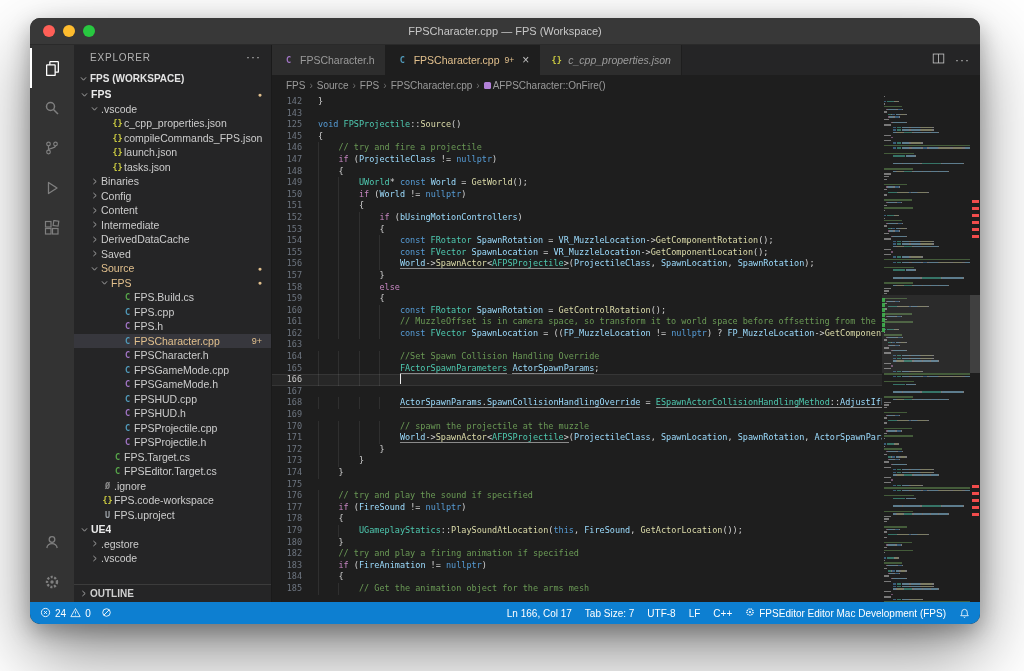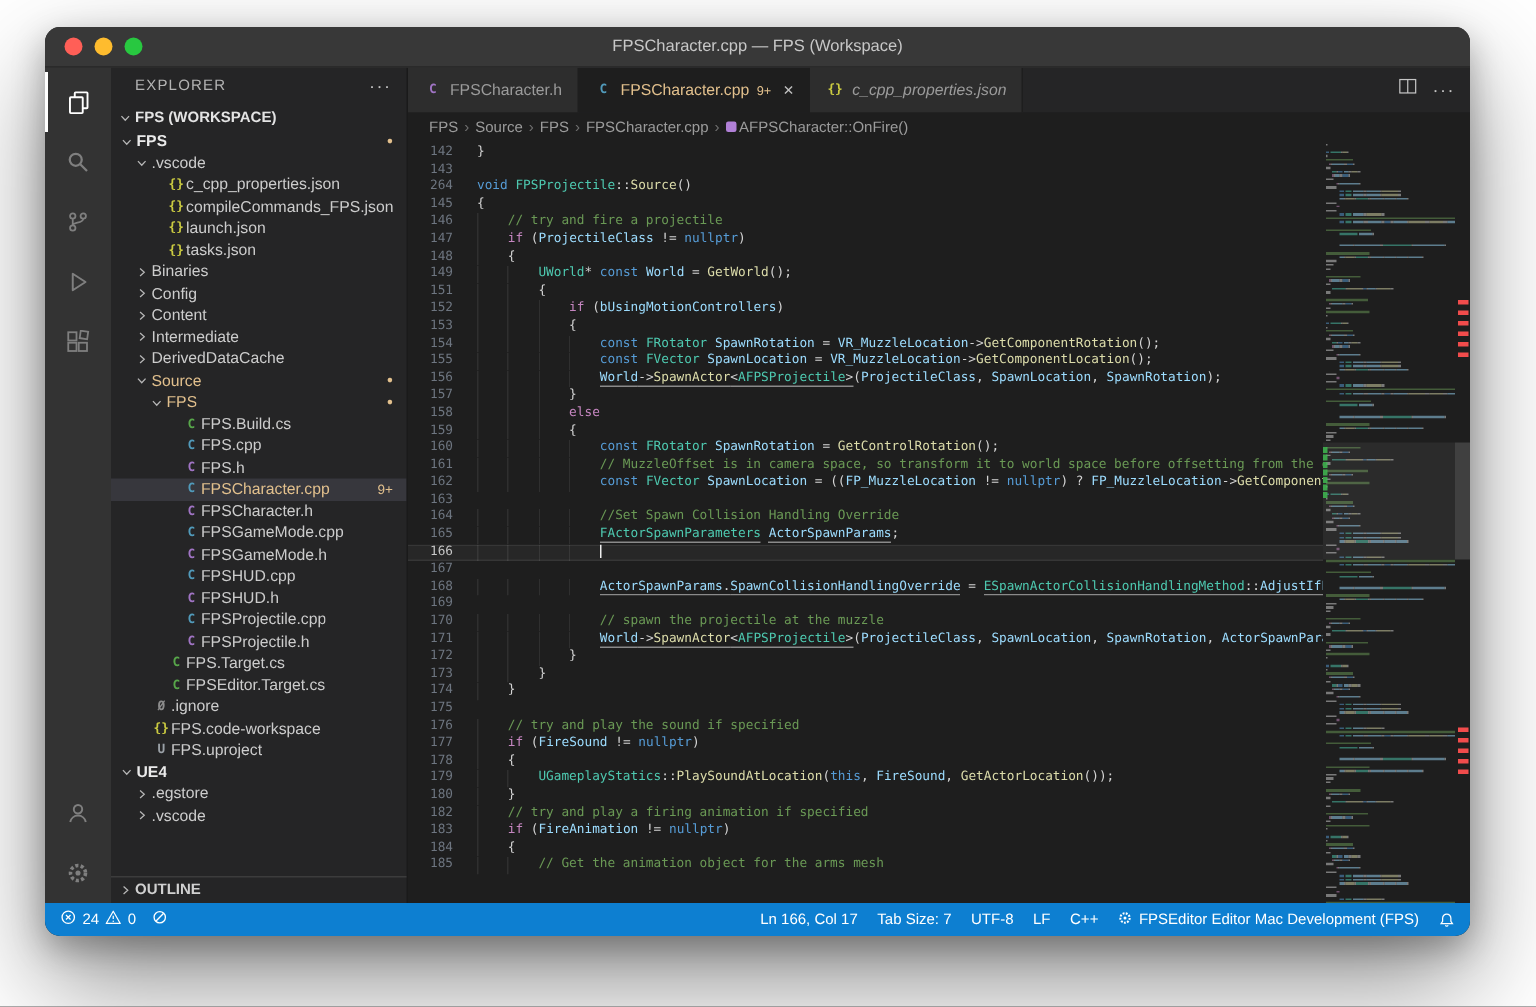--- a/index.html
+++ b/index.html
@@ -241,20 +241,28 @@
             </div>
             <div class="tree-row" style="padding-left: 14px;">
               <span class="chev">
                 <svg width="9" height="9" viewBox="0 0 16 16">
                   <path d="M6 3.5L11 8l-5 4.5" fill="none" stroke="currentColor" stroke-width="1.5"></path>
                 </svg>
               </span>
               <span class="tlabel">DerivedDataCache</span>
             </div>
             <div class="tree-row" style="padding-left: 14px;">
+              <span class="chev">
+                <svg width="9" height="9" viewBox="0 0 16 16">
+                  <path d="M6 3.5L11 8l-5 4.5" fill="none" stroke="currentColor" stroke-width="1.5"></path>
+                </svg>
+              </span>
+              <span class="tlabel">Saved</span>
+            </div>
+            <div class="tree-row" style="padding-left: 14px;">
               <span class="chev down">
                 <svg width="9" height="9" viewBox="0 0 16 16">
                   <path d="M6 3.5L11 8l-5 4.5" fill="none" stroke="currentColor" stroke-width="1.5"></path>
                 </svg>
               </span>
               <span class="tlabel mod">Source</span>
               <span class="tright tdot">●</span>
             </div>
             <div class="tree-row" style="padding-left: 24px;">
               <span class="chev down">
@@ -415,26 +423,27 @@
             <span class="bc-item">FPS</span>
             <span class="bc-sep">›</span>
             <span class="bc-item">FPSCharacter.cpp</span>
             <span class="bc-sep">›</span>
             <span class="bc-item"><span class="sym-icon"></span><span>AFPSCharacter::OnFire()</span></span>
           </div>
         <div class="editor">
           <div class="code">
               <div class="code-line"><span class="line-num">142</span><span class="line-content"><span class="tk-p">}</span></span></div>
               <div class="code-line"><span class="line-num">143</span><span class="line-content"></span></div>
-              <div class="code-line"><span class="line-num">264</span><span class="line-content"><span class="tk-k">void</span><span class="tk-p"> </span><span class="tk-t">FPSProjectile</span><span class="tk-p">::</span><span class="tk-f">Source</span><span class="tk-p">()</span></span></div>
+              <div class="code-line"><span class="line-num">125</span><span class="line-content"><span class="tk-k">void</span><span class="tk-p"> </span><span class="tk-t">FPSProjectile</span><span class="tk-p">::</span><span class="tk-f">Source</span><span class="tk-p">()</span></span></div>
               <div class="code-line"><span class="line-num">145</span><span class="line-content"><span class="tk-p">{</span></span></div>
               <div class="code-line"><span class="line-num">146</span><span class="line-content"><span class="ig">    </span><span class="tk-c">// try and fire a projectile</span></span></div>
               <div class="code-line"><span class="line-num">147</span><span class="line-content"><span class="ig">    </span><span class="tk-ctl">if</span><span class="tk-p"> (</span><span class="tk-v">ProjectileClass</span><span class="tk-p"> != </span><span class="tk-k">nullptr</span><span class="tk-p">)</span></span></div>
               <div class="code-line"><span class="line-num">148</span><span class="line-content"><span class="ig">    </span><span class="tk-p">{</span></span></div>
               <div class="code-line"><span class="line-num">149</span><span class="line-content"><span class="ig">    </span><span class="ig">    </span><span class="tk-t">UWorld</span><span class="tk-p">* </span><span class="tk-k">const</span><span class="tk-p"> </span><span class="tk-v">World</span><span class="tk-p"> = </span><span class="tk-f">GetWorld</span><span class="tk-p">();</span></span></div>
+              <div class="code-line"><span class="line-num">150</span><span class="line-content"><span class="ig">    </span><span class="ig">    </span><span class="tk-ctl">if</span><span class="tk-p"> (</span><span class="tk-v">World</span><span class="tk-p"> != </span><span class="tk-k">nullptr</span><span class="tk-p">)</span></span></div>
               <div class="code-line"><span class="line-num">151</span><span class="line-content"><span class="ig">    </span><span class="ig">    </span><span class="tk-p">{</span></span></div>
               <div class="code-line"><span class="line-num">152</span><span class="line-content"><span class="ig">    </span><span class="ig">    </span><span class="ig">    </span><span class="tk-ctl">if</span><span class="tk-p"> (</span><span class="tk-v">bUsingMotionControllers</span><span class="tk-p">)</span></span></div>
               <div class="code-line"><span class="line-num">153</span><span class="line-content"><span class="ig">    </span><span class="ig">    </span><span class="ig">    </span><span class="tk-p">{</span></span></div>
               <div class="code-line"><span class="line-num">154</span><span class="line-content"><span class="ig">    </span><span class="ig">    </span><span class="ig">    </span><span class="ig">    </span><span class="tk-k">const</span><span class="tk-p"> </span><span class="tk-t">FRotator</span><span class="tk-p"> </span><span class="tk-v">SpawnRotation</span><span class="tk-p"> = </span><span class="tk-v">VR_MuzzleLocation</span><span class="tk-p">-&gt;</span><span class="tk-f">GetComponentRotation</span><span class="tk-p">();</span></span></div>
               <div class="code-line"><span class="line-num">155</span><span class="line-content"><span class="ig">    </span><span class="ig">    </span><span class="ig">    </span><span class="ig">    </span><span class="tk-k">const</span><span class="tk-p"> </span><span class="tk-t">FVector</span><span class="tk-p"> </span><span class="tk-v">SpawnLocation</span><span class="tk-p"> = </span><span class="tk-v">VR_MuzzleLocation</span><span class="tk-p">-&gt;</span><span class="tk-f">GetComponentLocation</span><span class="tk-p">();</span></span></div>
               <div class="code-line"><span class="line-num">156</span><span class="line-content"><span class="ig">    </span><span class="ig">    </span><span class="ig">    </span><span class="ig">    </span><span class="tk-v tk-u">World</span><span class="tk-p tk-u">-&gt;</span><span class="tk-f tk-u">SpawnActor</span><span class="tk-p tk-u">&lt;</span><span class="tk-t tk-u">AFPSProjectile</span><span class="tk-p tk-u">&gt;</span><span class="tk-p">(</span><span class="tk-v">ProjectileClass</span><span class="tk-p">, </span><span class="tk-v">SpawnLocation</span><span class="tk-p">, </span><span class="tk-v">SpawnRotation</span><span class="tk-p">);</span></span></div>
               <div class="code-line"><span class="line-num">157</span><span class="line-content"><span class="ig">    </span><span class="ig">    </span><span class="ig">    </span><span class="tk-p">}</span></span></div>
               <div class="code-line"><span class="line-num">158</span><span class="line-content"><span class="ig">    </span><span class="ig">    </span><span class="ig">    </span><span class="tk-ctl">else</span></span></div>
               <div class="code-line"><span class="line-num">159</span><span class="line-content"><span class="ig">    </span><span class="ig">    </span><span class="ig">    </span><span class="tk-p">{</span></span></div>
               <div class="code-line"><span class="line-num">160</span><span class="line-content"><span class="ig">    </span><span class="ig">    </span><span class="ig">    </span><span class="ig">    </span><span class="tk-k">const</span><span class="tk-p"> </span><span class="tk-t">FRotator</span><span class="tk-p"> </span><span class="tk-v">SpawnRotation</span><span class="tk-p"> = </span><span class="tk-f">GetControlRotation</span><span class="tk-p">();</span></span></div>

